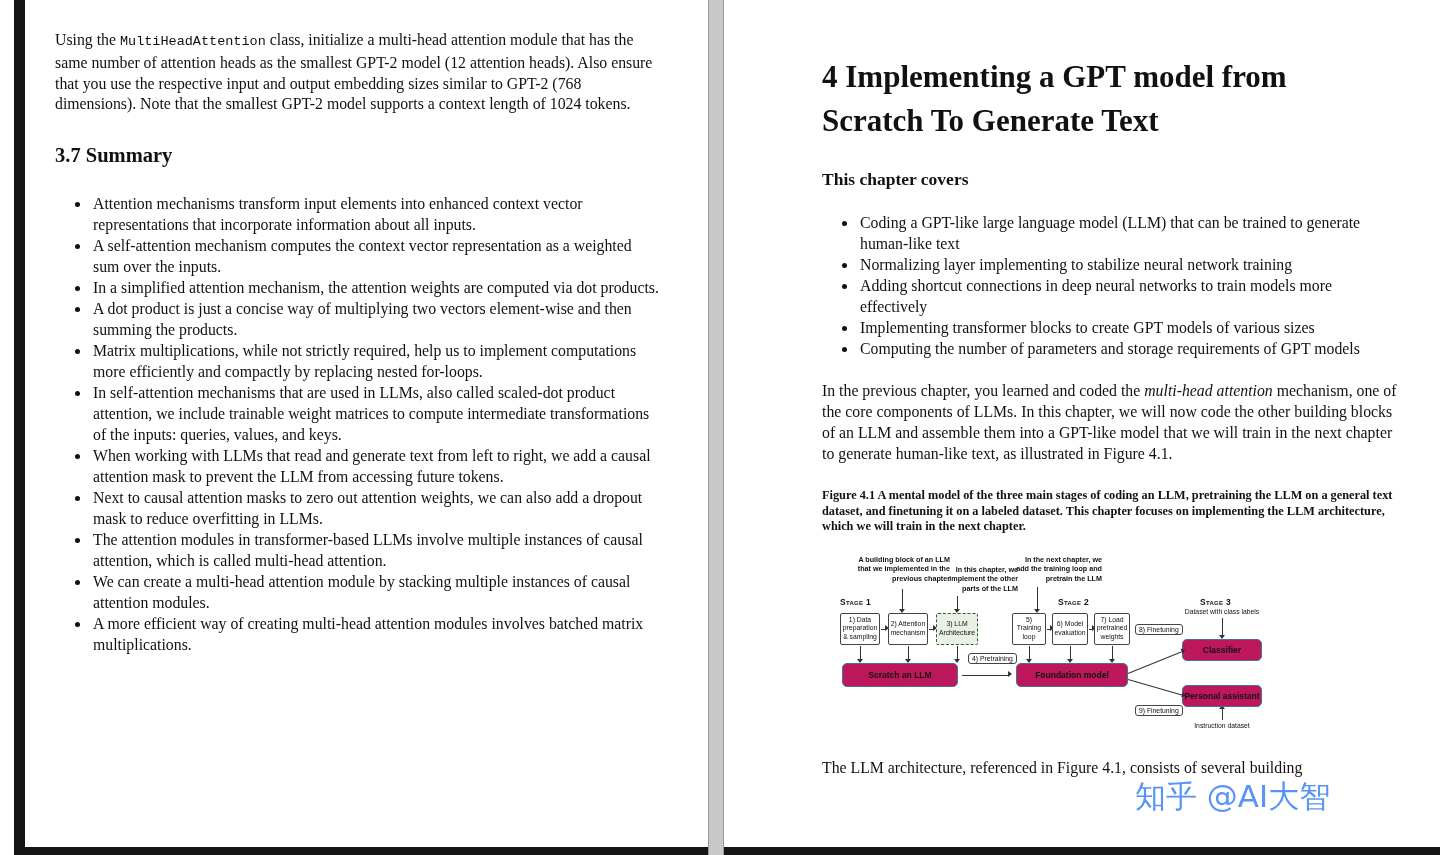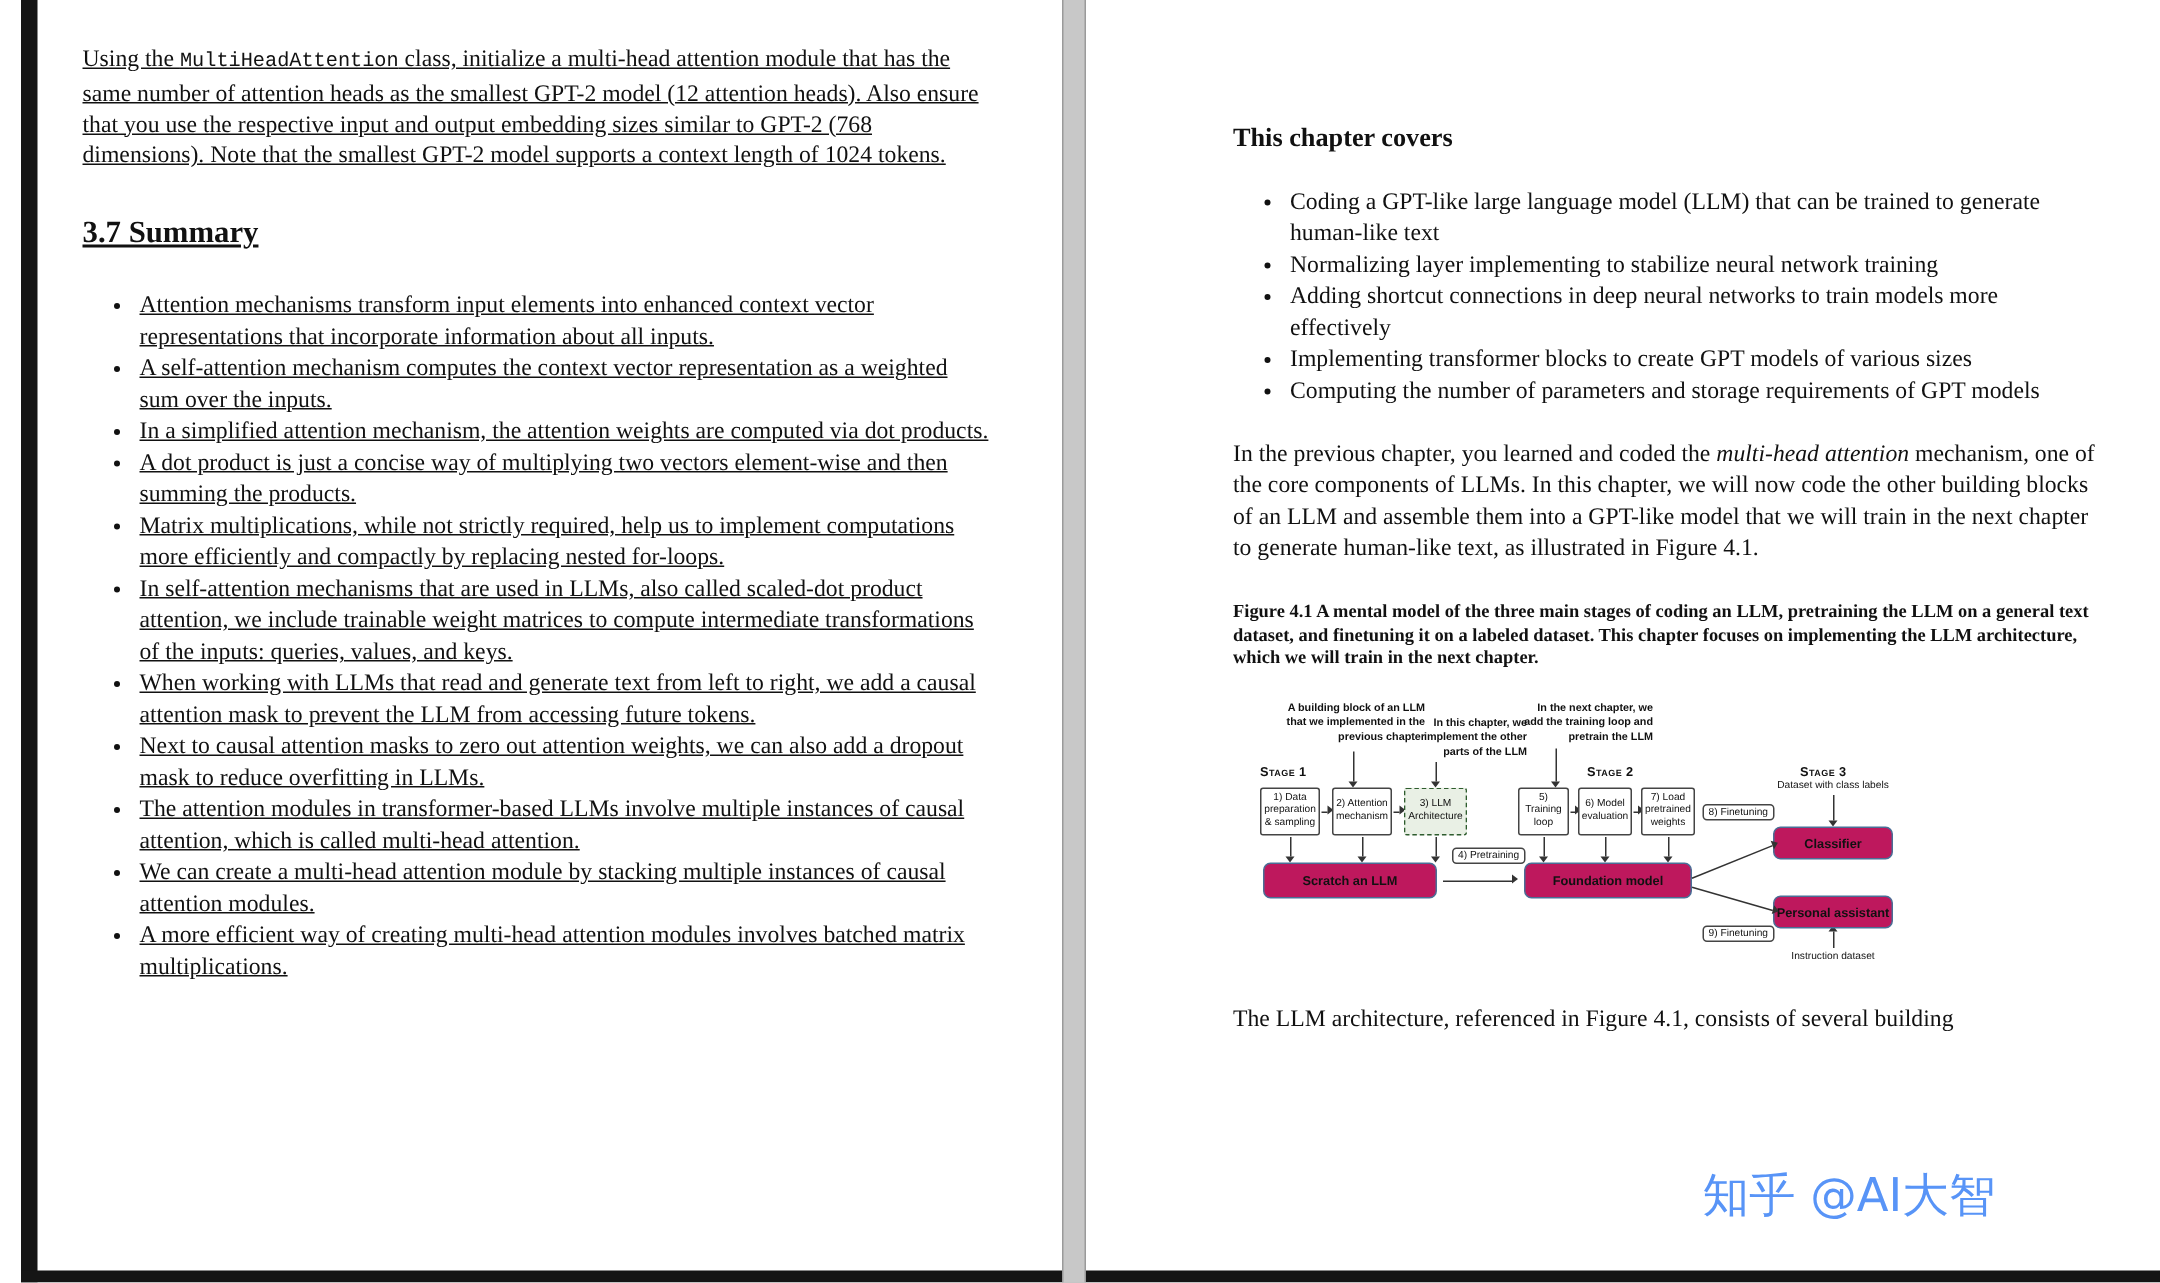--- a/index.html
+++ b/index.html
@@ -6,21 +6,21 @@
   html,body { width:1440px; height:855px; background:#ffffff; overflow:hidden; position:relative;
               font-family:"Liberation Serif", serif; color:#111; }
 
   
   .left-edge-bar { position:absolute; left:14px; top:0; width:11px; height:855px; background:#151515; }
   .bottom-bar    { position:absolute; left:14px; bottom:0; width:1426px; height:8px; background:#151515; }
   .gutter        { position:absolute; left:708px; top:0; width:16px; height:855px; background:#c8c8c8;
                    border-left:1px solid #9a9a9a; border-right:1px solid #9a9a9a; }
 
   
-  .page-left  { position:absolute; left:55px;  top:30px; width:606px;text-decoration:underline; }
+  .page-left  { position:absolute; left:55px;  top:30px; width:606px; }
   .page-right { position:absolute; left:822px; top:55px; width:578px; }
 
   .body-text { font-size:15.8px; line-height:21px; }
   .page-left .body-text { line-height:20.8px; }
   .mono { font-family:"Liberation Mono","DejaVu Sans Mono",monospace; font-size:13.5px; }
 
   .summary-heading { font-size:20.5px; font-weight:bold; line-height:26px; margin-top:27px; }
 
   ul.bullets { list-style:disc outside; padding-left:36px; margin-top:25px; }
   ul.bullets li { font-size:15.8px; line-height:21px; padding-left:2px; }
@@ -82,20 +82,24 @@
     <li>In self-attention mechanisms that are used in LLMs, also called scaled-dot product attention, we include trainable weight matrices to compute intermediate transformations of the inputs: queries, values, and keys.</li>
     <li>When working with LLMs that read and generate text from left to right, we add a causal attention mask to prevent the LLM from accessing future tokens.</li>
     <li>Next to causal attention masks to zero out attention weights, we can also add a dropout mask to reduce overfitting in LLMs.</li>
     <li>The attention modules in transformer-based LLMs involve multiple instances of causal attention, which is called multi-head attention.</li>
     <li>We can create a multi-head attention module by stacking multiple instances of causal attention modules.</li>
     <li>A more efficient way of creating multi-head attention modules involves batched matrix multiplications.</li>
   </ul>
 </div>
 
 <div class="page-right">
+  <h1 class="chapter-title">
+    <span>4 Implementing a GPT model from</span>
+    <span>Scratch To Generate Text</span>
+  </h1>
 
   <h3 class="covers-heading">This chapter covers</h3>
 
   <ul class="bullets covers">
     <li>Coding a GPT-like large language model (LLM) that can be trained to generate human-like text</li>
     <li>Normalizing layer implementing to stabilize neural network training</li>
     <li>Adding shortcut connections in deep neural networks to train models more effectively</li>
     <li>Implementing transformer blocks to create GPT models of various sizes</li>
     <li>Computing the number of parameters and storage requirements of GPT models</li>
   </ul>

